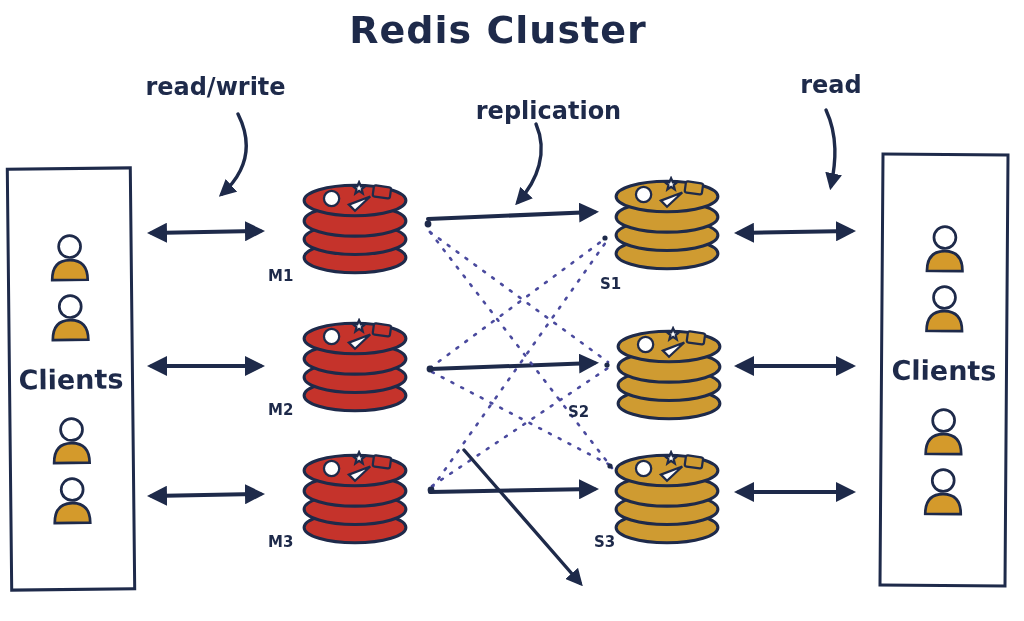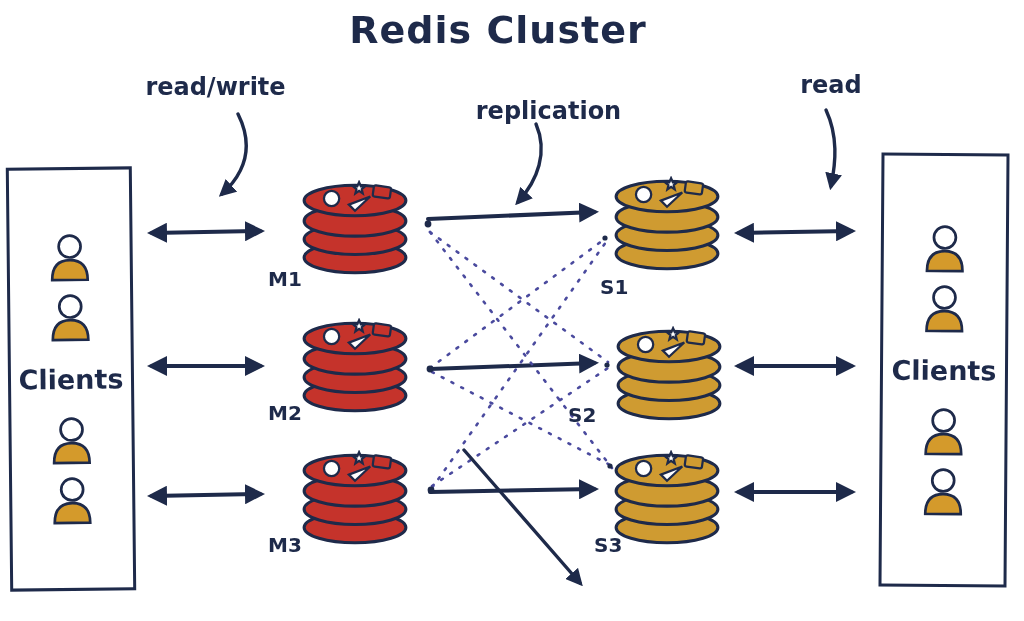--- a/index.html
+++ b/index.html
@@ -25,21 +25,21 @@
 
   
   .person-head{fill:#ffffff;stroke:var(--ink,#1e2a4a);stroke-width:2.6;}
   .person-body{fill:var(--person_gold,#d49a2b);stroke:var(--ink,#1e2a4a);stroke-width:2.6;}
   .person{width:46px;height:48px;flex:0 0 auto;}
 
   
   .label{position:absolute;font-weight:bold;color:var(--ink,#1e2a4a);line-height:1.1;}
   .title{font-size:38px;letter-spacing:1px;}
   .anno{font-size:24px;}
-  .node-label{font-size:20px;}
+  .node-label{font-size:15px;}
 
   
   .client-box{
     position:absolute;border:3px solid var(--ink,#1e2a4a);background:#ffffff;
     display:flex;flex-direction:column;align-items:center;justify-content:center;gap:12px;
     box-sizing:border-box;
   }
   .clients-label{font-size:27px;font-weight:bold;margin:10px 0;color:var(--ink,#1e2a4a);}
   .box-left{left:8px;top:167px;width:126px;height:424px;transform:rotate(-0.6deg);}
   .box-right{left:880px;top:153px;width:128px;height:434px;transform:rotate(0.4deg);}

